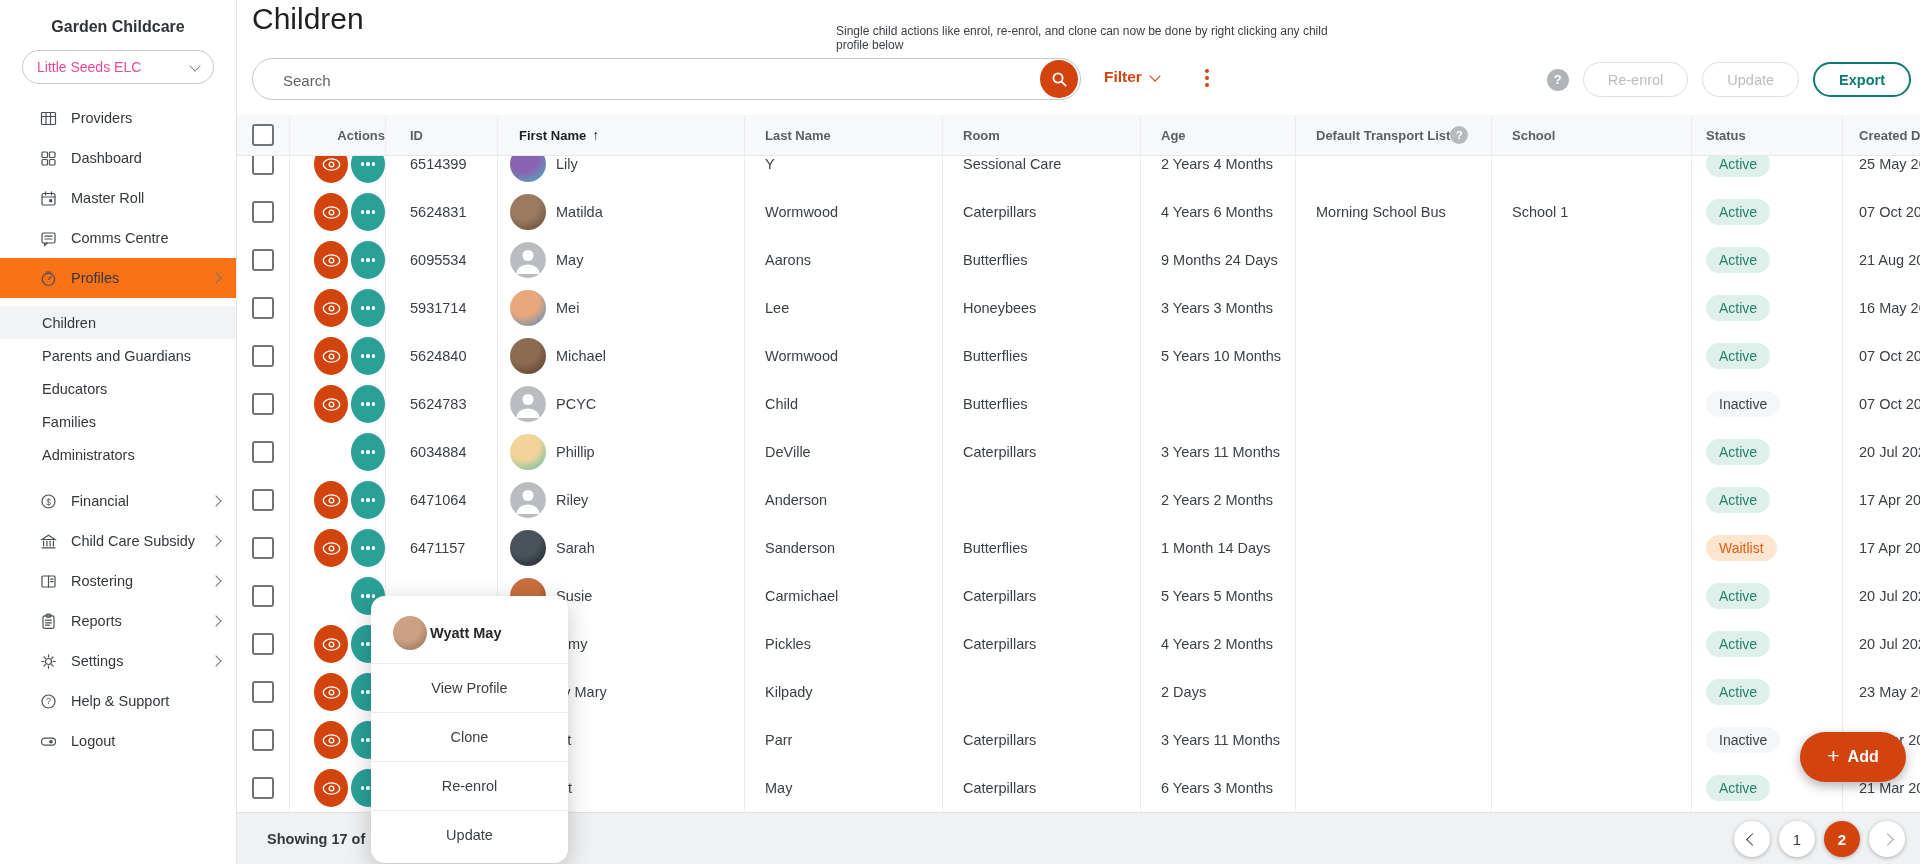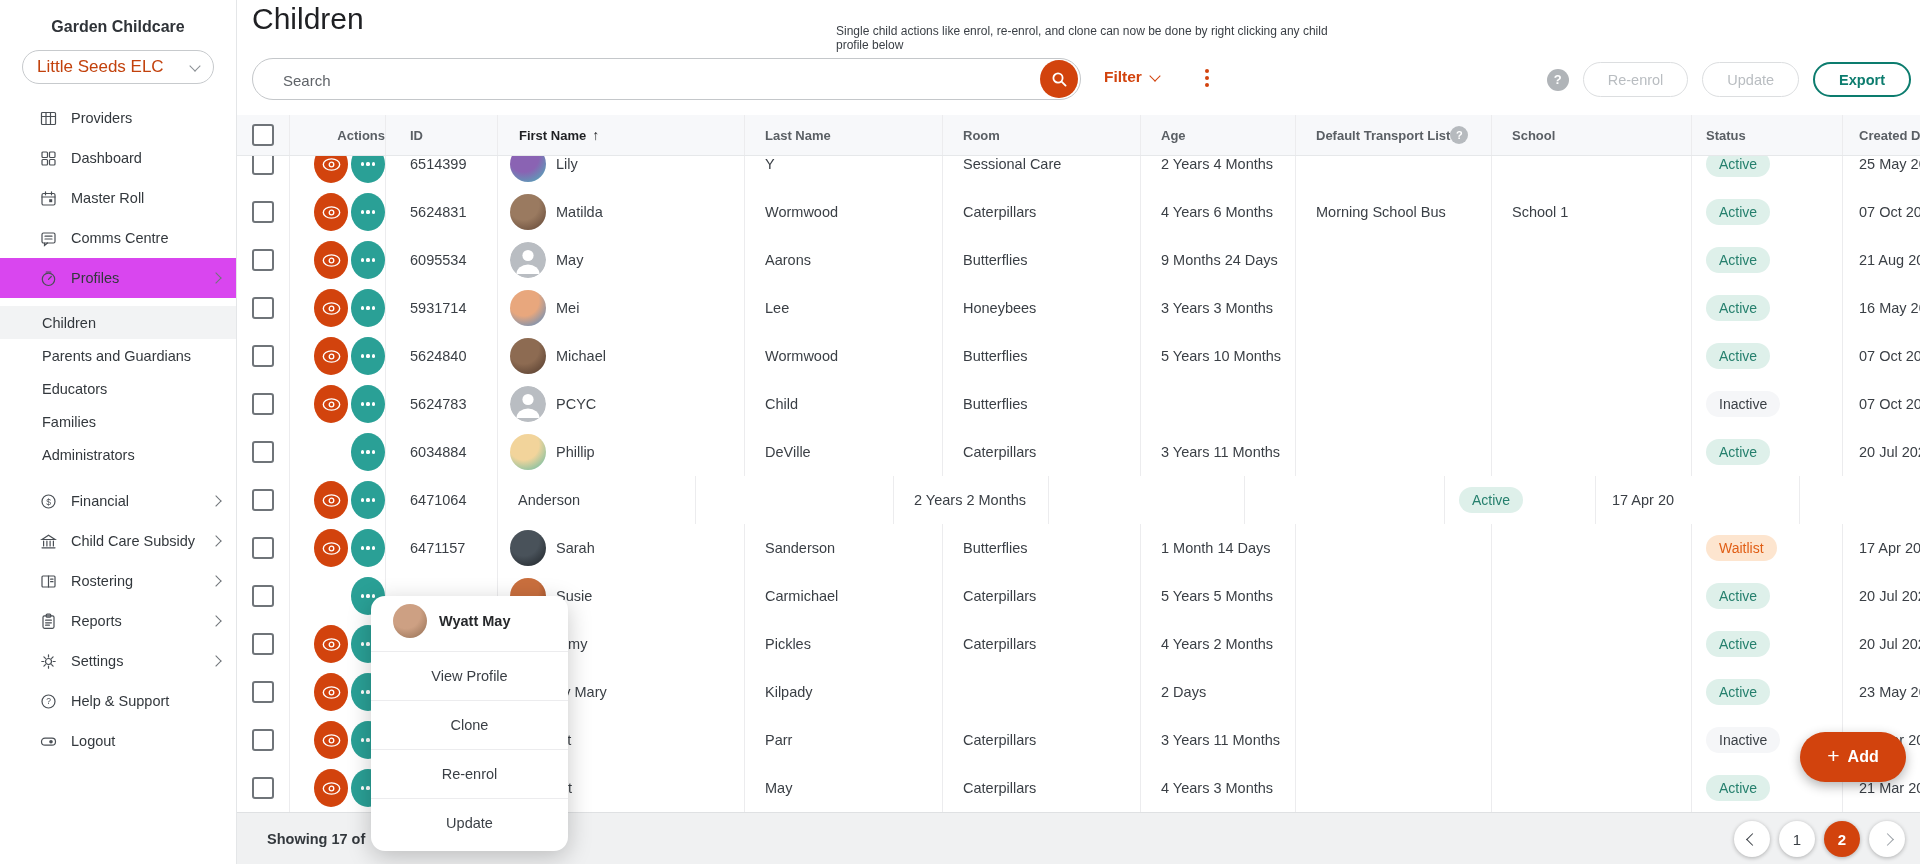--- a/index.html
+++ b/index.html
@@ -6,26 +6,26 @@
   body{width:1920px;height:864px;overflow:hidden;position:relative;background:#fff;
        font-family:"Liberation Sans",sans-serif;color:#3a3f45;-webkit-font-smoothing:antialiased}
   .app{position:absolute;inset:0}
 
   
   .sidebar{position:absolute;left:0;top:0;width:236px;height:864px;background:#fff;
            border-right:1px solid #e4e6e8;z-index:30}
   .org{margin-top:18px;text-align:center;font-size:16px;font-weight:600;color:#2f3338}
   .centre-select{margin:14px auto 0;width:192px;height:34px;border:1px solid #c7cacd;border-radius:17px;
                  display:flex;align-items:center;justify-content:space-between;padding:0 14px;
-                 font-size:17px;color:#c2410c;cursor:pointer;background:#fff;box-sizing:border-box}
+                 font-size:14px;color:#ec4899;cursor:pointer;background:#fff;box-sizing:border-box}
   .nav{margin-top:14px}
   .nav-item{height:40px;display:flex;align-items:center;padding:0 14px 0 39px;font-size:14.5px;
             color:#33383d;position:relative;cursor:pointer}
   .nav-item .nicon{width:18px;height:18px;margin-right:14px;display:flex;align-items:center;justify-content:center}
-  .nav-item.active{background:#d946ef}
+  .nav-item.active{background:#f97316}
   .nav-item.sub{height:33px;padding-left:42px}
   .nav-item.sub.active{background:#f2f3f4}
   .nav-item.first-sub{margin-top:8px}
   .nav-item.group-gap{margin-top:10px}
   .nav-item .chev{position:absolute;right:16px;color:#6f7479}
   .chev{display:inline-block;width:7px;height:7px;border-right:1.6px solid currentColor;border-bottom:1.6px solid currentColor}
   .chev.right{transform:rotate(-45deg)}
   .chev.down{transform:rotate(45deg);margin-top:-3px}
   .chev.left{transform:rotate(135deg)}
 
@@ -104,21 +104,21 @@
   .pg .chev{width:8px;height:8px}
   .pg.next .chev{color:#9aa0a6}
   .add-btn{position:absolute;left:1563px;top:732px;width:106px;height:50px;border-radius:25px;border:none;
            background:var(--accent);color:#fff;font-size:16px;font-weight:600;font-family:inherit;cursor:pointer;
            box-shadow:0 4px 12px rgba(0,0,0,.3);display:flex;align-items:center;justify-content:center;gap:8px;z-index:15}
   .add-btn .plus{font-size:21px;font-weight:400;margin-top:-2px}
 
   
   .context-menu{position:absolute;left:134px;top:596px;width:197px;background:#fff;border-radius:14px;
                 box-shadow:0 6px 24px rgba(0,0,0,.22);z-index:40;overflow:hidden;padding-bottom:4px}
-  .cm-header{display:flex;align-items:center;gap:12px;padding:8px 10px 13px 22px}
+  .cm-header{display:flex;align-items:center;gap:3px;padding:20px 10px 13px 22px}
   .cm-header .avatar{width:34px;height:34px}
   .cm-name{font-size:14.5px;font-weight:700;color:#26282b}
   .cm-item{height:48px;display:flex;align-items:center;justify-content:center;font-size:14.5px;color:#3a3f45;
            border-top:1px solid #ececee;cursor:pointer}
 </style>
 </head>
 <body>
 
 <div class="app">
 
@@ -689,20 +689,28 @@
               <span class="dots">
                 <i></i>
                 <i></i>
                 <i></i>
               </span>
             </button>
           </div>
           <div class="cell c-id">
             <span>6471064</span>
           </div>
+          <div class="cell c-first">
+            <div class="avatar"><svg width="100%" height="100%" viewBox="0 0 36 36">
+                <circle cx="18" cy="18" r="18" fill="#b9bdc2"></circle>
+                <circle cx="18" cy="13.5" r="5.6" fill="#fff"></circle>
+                <path d="M6.5 32a11.5 9.5 0 0 1 23 0z" fill="#fff"></path>
+              </svg></div>
+            <span>Riley</span>
+          </div>
           <div class="cell c-last">
             <span>Anderson</span>
           </div>
           <div class="cell c-room">
             <span></span>
           </div>
           <div class="cell c-age">
             <span>2 Years 2 Months</span>
           </div>
           <div class="cell c-dtl">
@@ -994,21 +1002,21 @@
               </svg></div>
             <span>att</span>
           </div>
           <div class="cell c-last">
             <span>May</span>
           </div>
           <div class="cell c-room">
             <span>Caterpillars</span>
           </div>
           <div class="cell c-age">
-            <span>4 Years 3 Months</span>
+            <span>6 Years 3 Months</span>
           </div>
           <div class="cell c-dtl">
             <span></span>
           </div>
           <div class="cell c-school">
             <span></span>
           </div>
           <div class="cell c-status">
             <span class="status-pill active">Active</span>
           </div>

